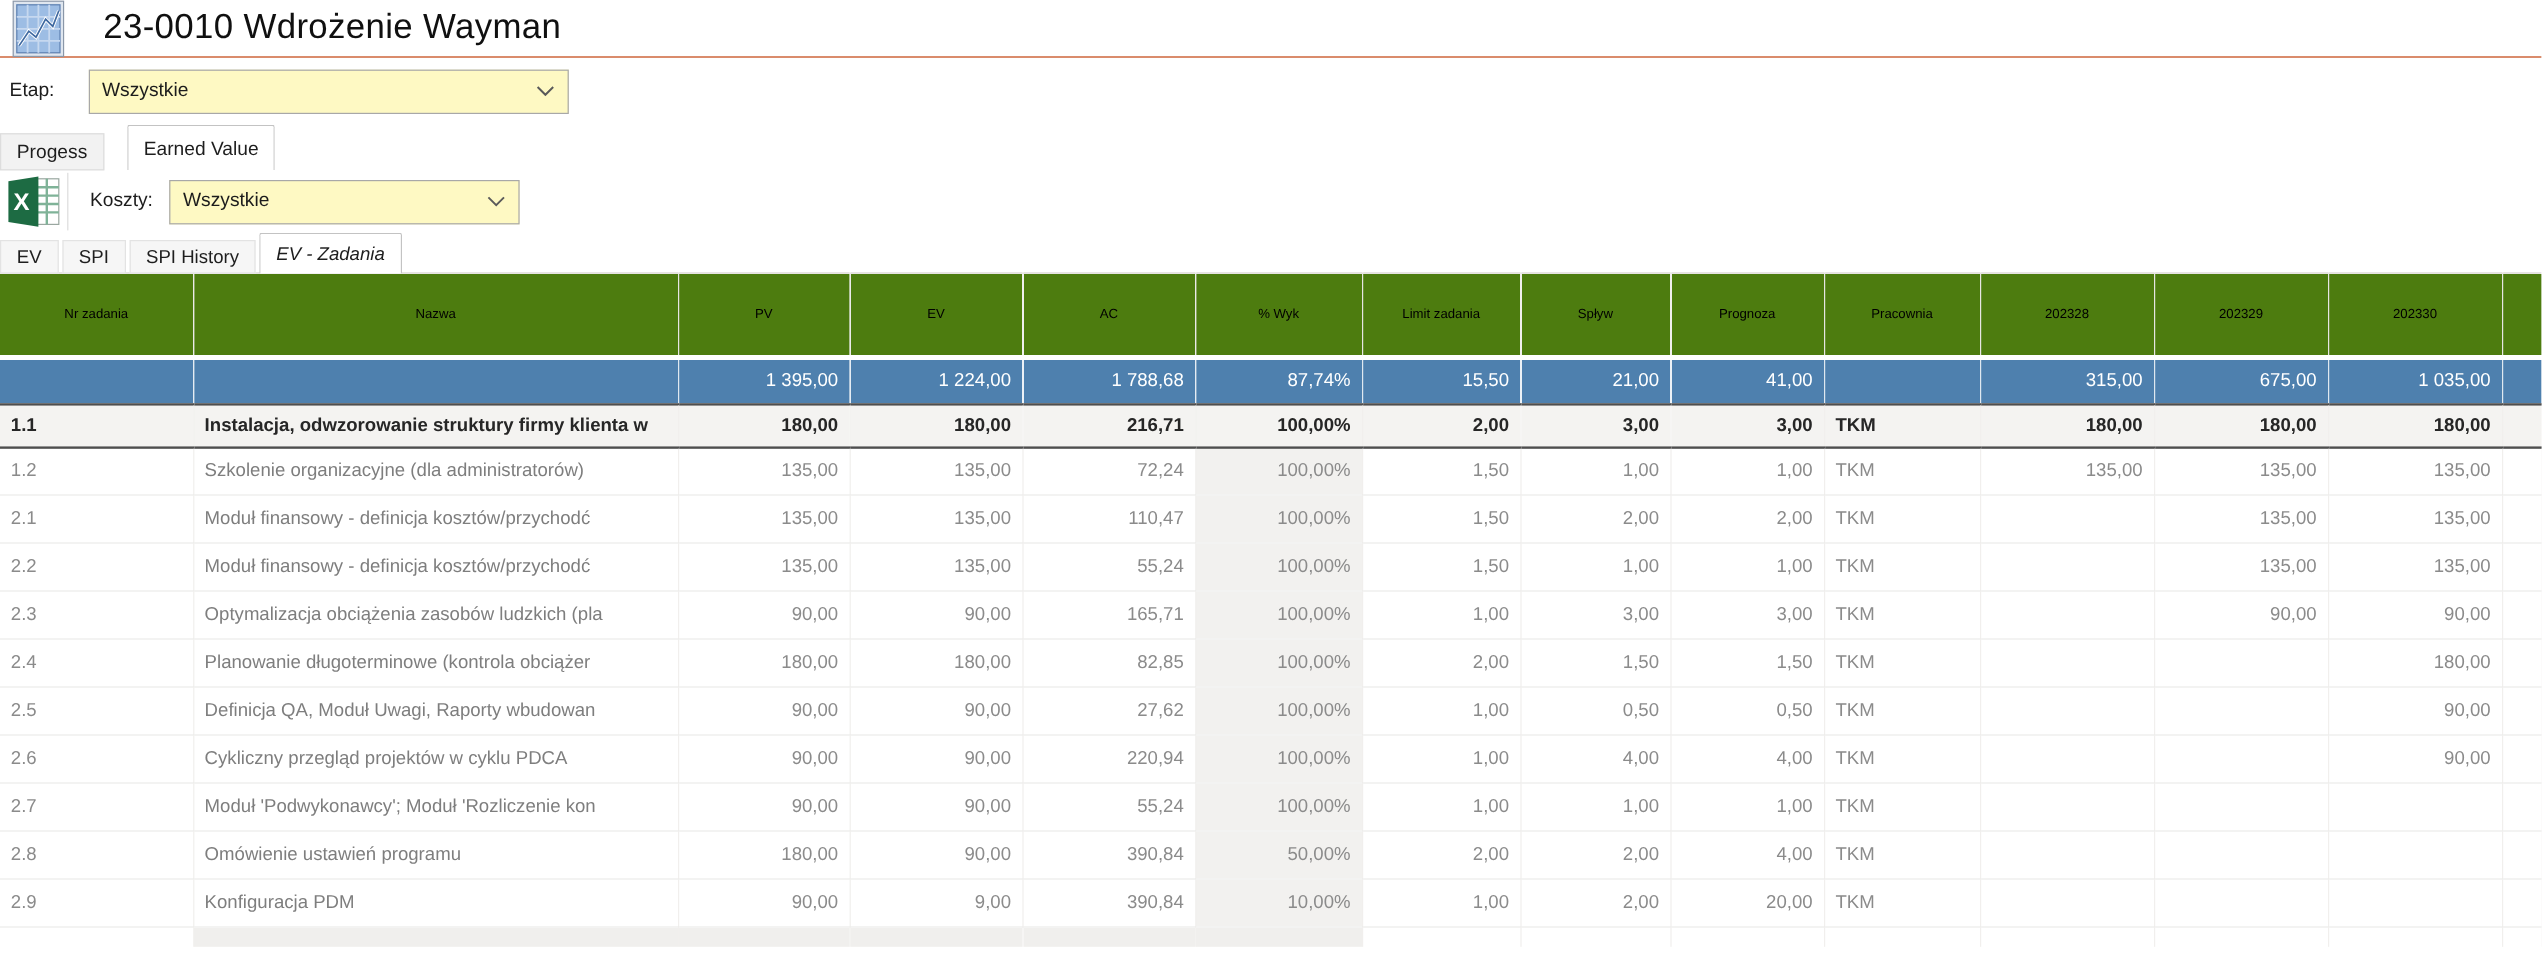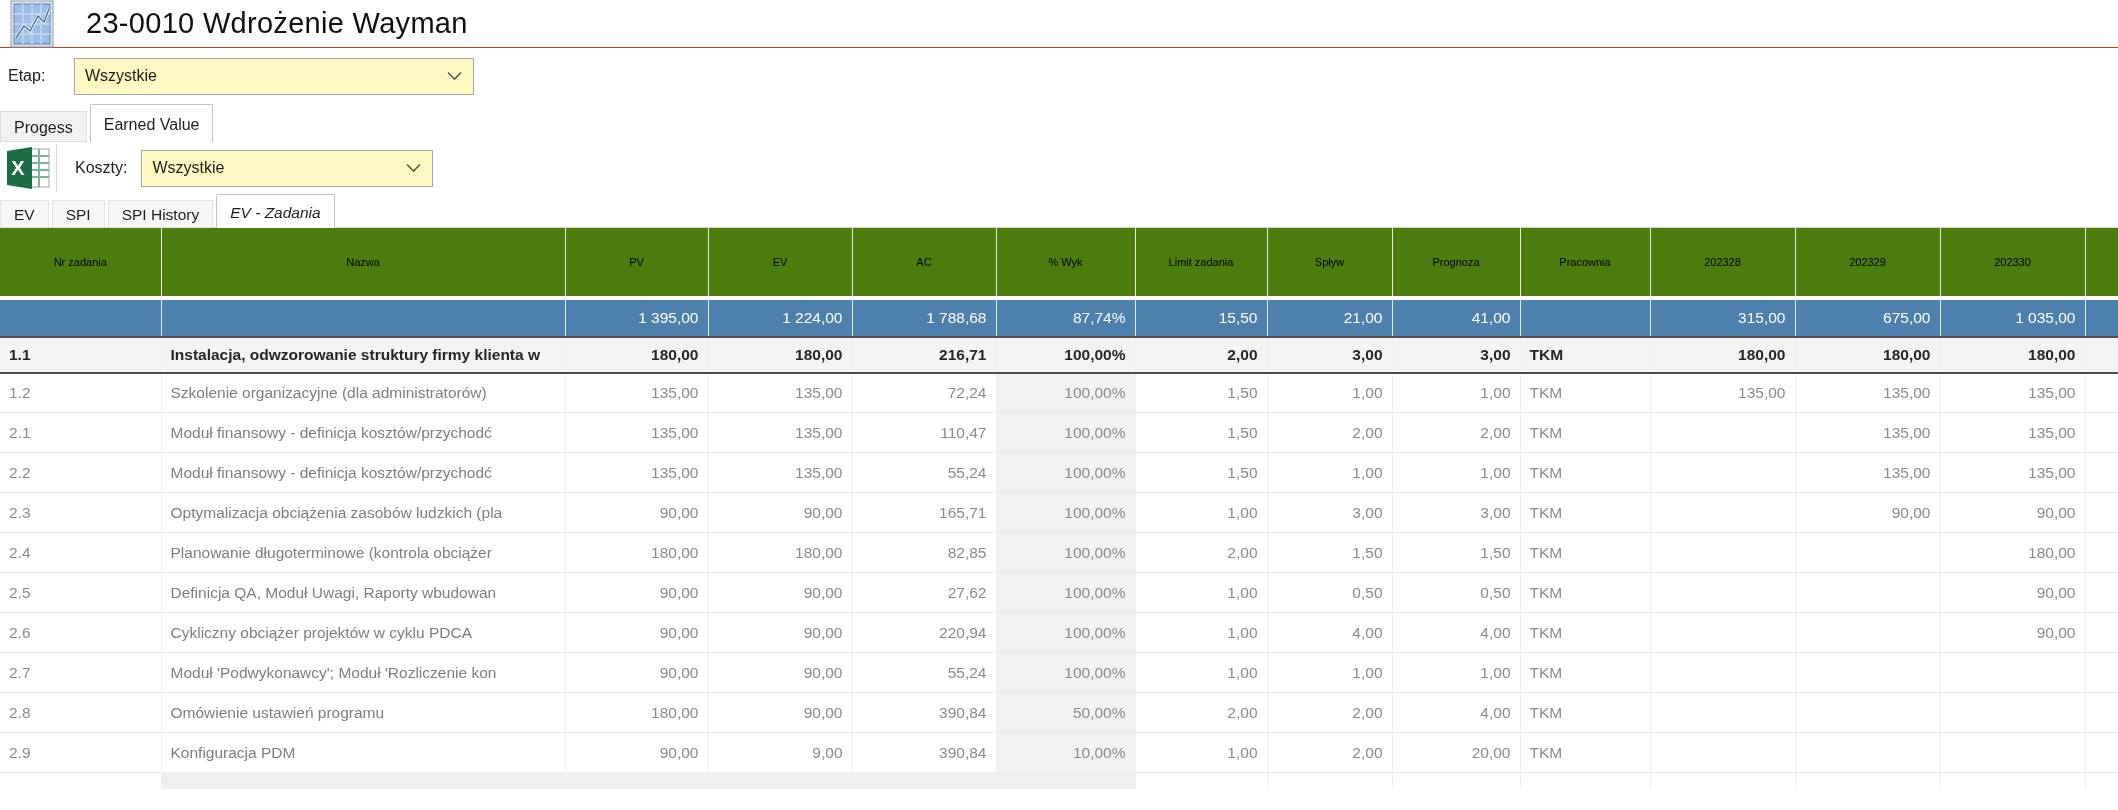--- a/index.html
+++ b/index.html
@@ -18,21 +18,21 @@
   .filter-row .field-label { width:66px; }
   .select {
     position:relative; height:37px; border:1px solid #a8a8a8; background:#fef9c3;
     display:flex; align-items:center; padding:0 38px 0 10px; font-size:16px; color:#1c1c1c; cursor:default;
   }
   .select .chev { position:absolute; right:11px; top:50%; transform:translateY(-50%); line-height:0; }
   .etap-select { width:400px; }
   .koszty-select { width:292px; }
   
   .tabs { display:flex; align-items:flex-end; position:relative; }
-  .main-tabs { height:38px; }
+  .main-tabs { height:38px;gap:16px; }
   .sub-tabs  { height:34px; z-index:3; margin-bottom:-1px; }
   .tab {
     height:31px; line-height:31px; padding:0 13px; font-size:16px; color:#1e1e1e;
     background:#f2f2f2; border:1px solid #dddddd; margin-right:3px; white-space:nowrap;
   }
   .tab.active {
     background:#fff; border:1px solid #c3c3c3; border-bottom:none;
     border-radius:2px 2px 0 0; position:relative; z-index:2;margin-top:36px;
   }
   .main-tabs .tab.active { height:38px; line-height:40px; }
@@ -291,21 +291,21 @@
           <td class="a-right col-splyw">0,50</td>
           <td class="a-right col-prognoza">0,50</td>
           <td class="a-left col-pracownia">TKM</td>
           <td class="a-right col-202328"></td>
           <td class="a-right col-202329"></td>
           <td class="a-right col-202330">90,00</td>
           <td class="a-left col-extra"></td>
         </tr>
         <tr>
           <td class="a-left col-nr-zadania">2.6</td>
-          <td class="a-left col-nazwa">Cykliczny obciążer projektów w cyklu PDCA</td>
+          <td class="a-left col-nazwa">Cykliczny przegląd projektów w cyklu PDCA</td>
           <td class="a-right col-pv">90,00</td>
           <td class="a-right col-ev">90,00</td>
           <td class="a-right col-ac">220,94</td>
           <td class="a-right col-wyk col-wyk">100,00%</td>
           <td class="a-right col-limit-zadania">1,00</td>
           <td class="a-right col-splyw">4,00</td>
           <td class="a-right col-prognoza">4,00</td>
           <td class="a-left col-pracownia">TKM</td>
           <td class="a-right col-202328"></td>
           <td class="a-right col-202329"></td>

